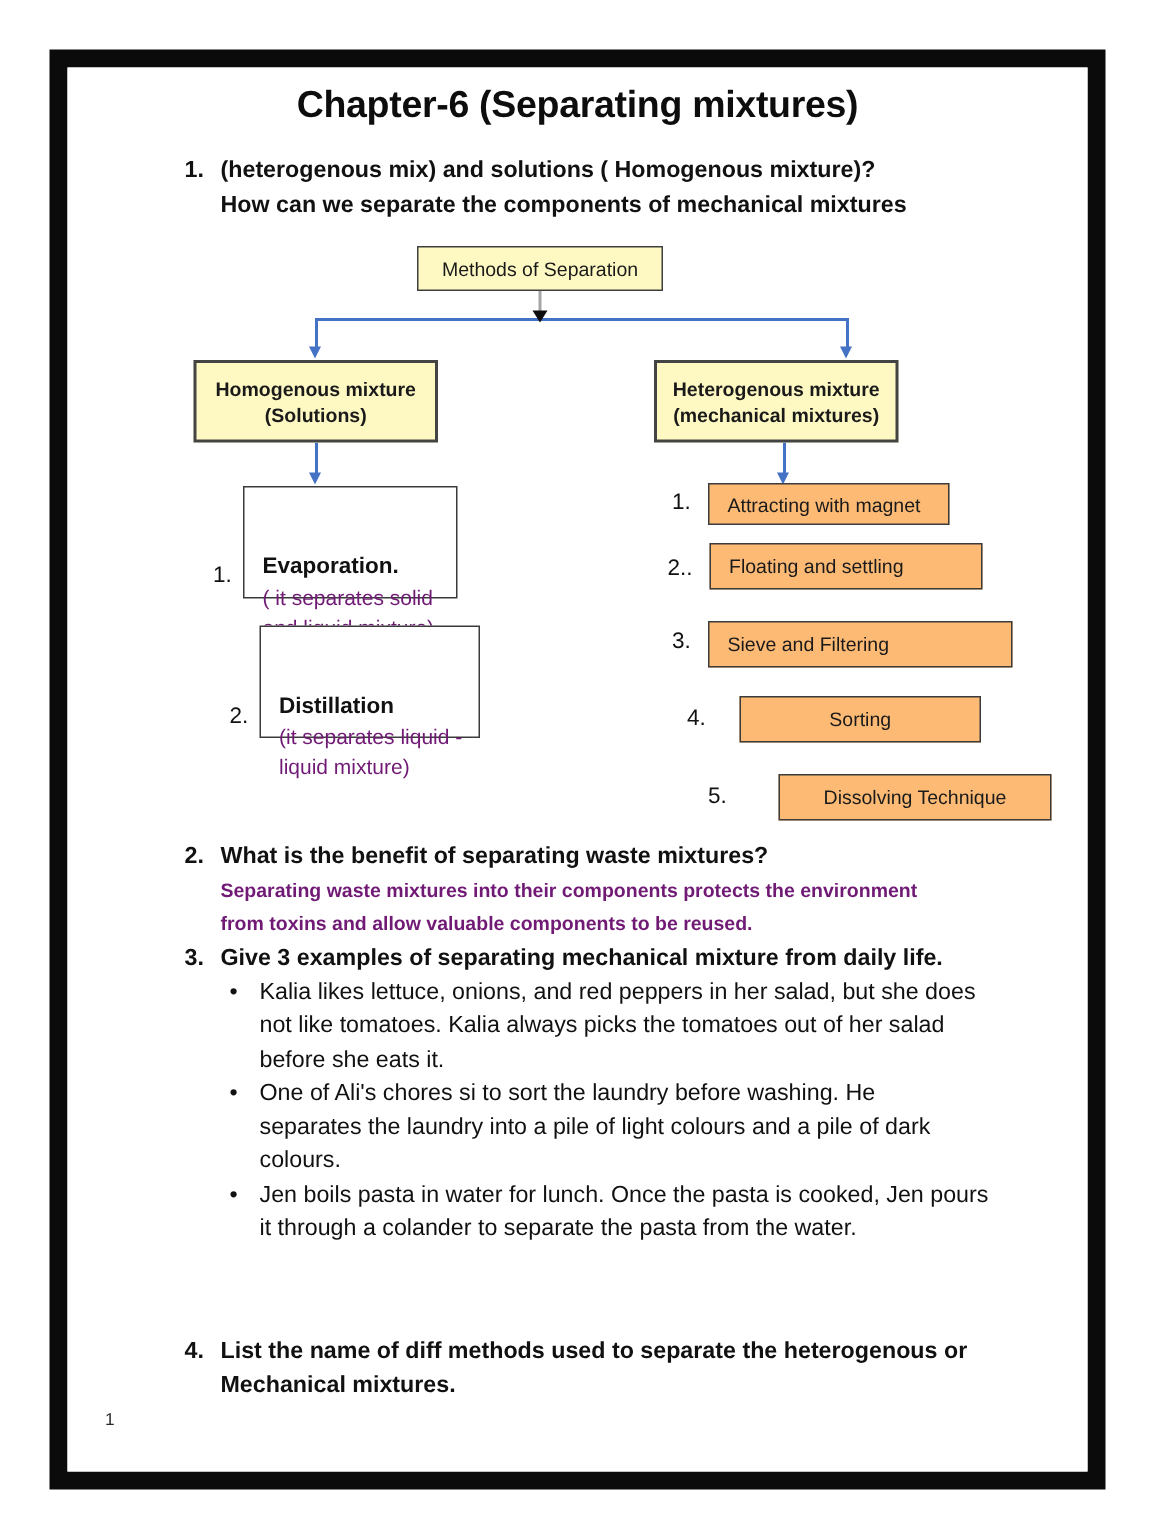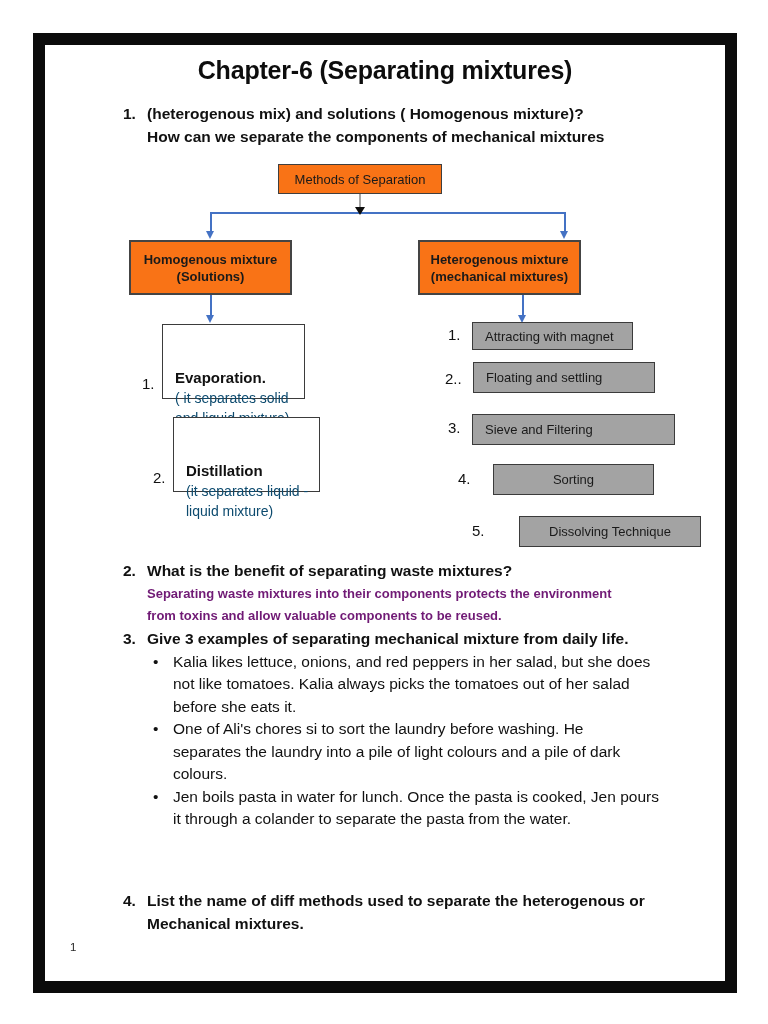--- a/index.html
+++ b/index.html
@@ -105,37 +105,37 @@
   #chart {
     position: absolute;
     left: 0; top: 0;
     width: 100%;
     height: 100%;
     pointer-events: none;
   }
   .node {
     position: absolute;
     box-sizing: border-box;
-    background: #f97316;
+    background: #fef9c3;
     border: 1.4px solid #3f3f3f;
     font-size: 13px;
     line-height: 17px;
     color: #1a1a1a;
     display: flex;
     align-items: center;
     justify-content: center;
     text-align: center;
     z-index: 3;
   }
   .node.thick { border-width: 2px; border-color: #444; font-weight: bold; }
 
   .mbox {
     position: absolute;
     box-sizing: border-box;
-    background: #a3a3a3;
+    background: #fdba74;
     border: 1.4px solid #3b3b3b;
     font-size: 13px;
     color: #1a1a1a;
     display: flex;
     align-items: center;
     z-index: 3;
   }
   .mbox .inner { width: 100%; text-align: center; padding: 0 6px; box-sizing: border-box; }
   .mbox.left-text .inner { text-align: left; padding-left: 12px; }
 
@@ -158,21 +158,21 @@
   .lbox .ttl {
     font-size: 15px;
     font-weight: bold;
     line-height: 20px;
     color: #111;
     margin-top: 36px;
   }
   .lbox .sub {
     font-size: 14px;
     line-height: 20px;
-    color: #0c4a6e;
+    color: #701a75;
   }
   .vline-gray { position: absolute; width: 1.6px; background: #a6a6a6; z-index: 1; }
   .vline-blue { position: absolute; width: 1.6px; background: #4472c4; z-index: 1; }
   .hline-blue { position: absolute; height: 1.6px; background: #4472c4; z-index: 1; }
   .arrow-black {
     position: absolute;
     width: 0; height: 0;
     border-left: 5px solid transparent;
     border-right: 5px solid transparent;
     border-top: 8px solid #0d0d0d;
@@ -222,21 +222,21 @@
       <div class="vline-blue" style="left:519px; top:167px; height:21px;"></div>
       <div class="arrow-blue" style="left:515px; top:186px;"></div>
 
       <div class="node thick" style="left:84px; top:195px; width:163px; height:55px;">
         <div>
           <div>Homogenous mixture</div>
           <div>(Solutions)</div>
         </div>
       </div>
 
-      <div class="node thick" style="left:373px; top:195px; width:163px; height:55px;">
+      <div class="node thick" style="left:391px; top:195px; width:163px; height:55px;">
         <div>
           <div>Heterogenous mixture</div>
           <div>(mechanical mixtures)</div>
         </div>
       </div>
 
       <div class="vline-blue" style="left:165px; top:250px; height:22px;"></div>
       <div class="arrow-blue" style="left:161px; top:270px;"></div>
 
       <div class="vline-blue" style="left:477px; top:250px; height:22px;"></div>

